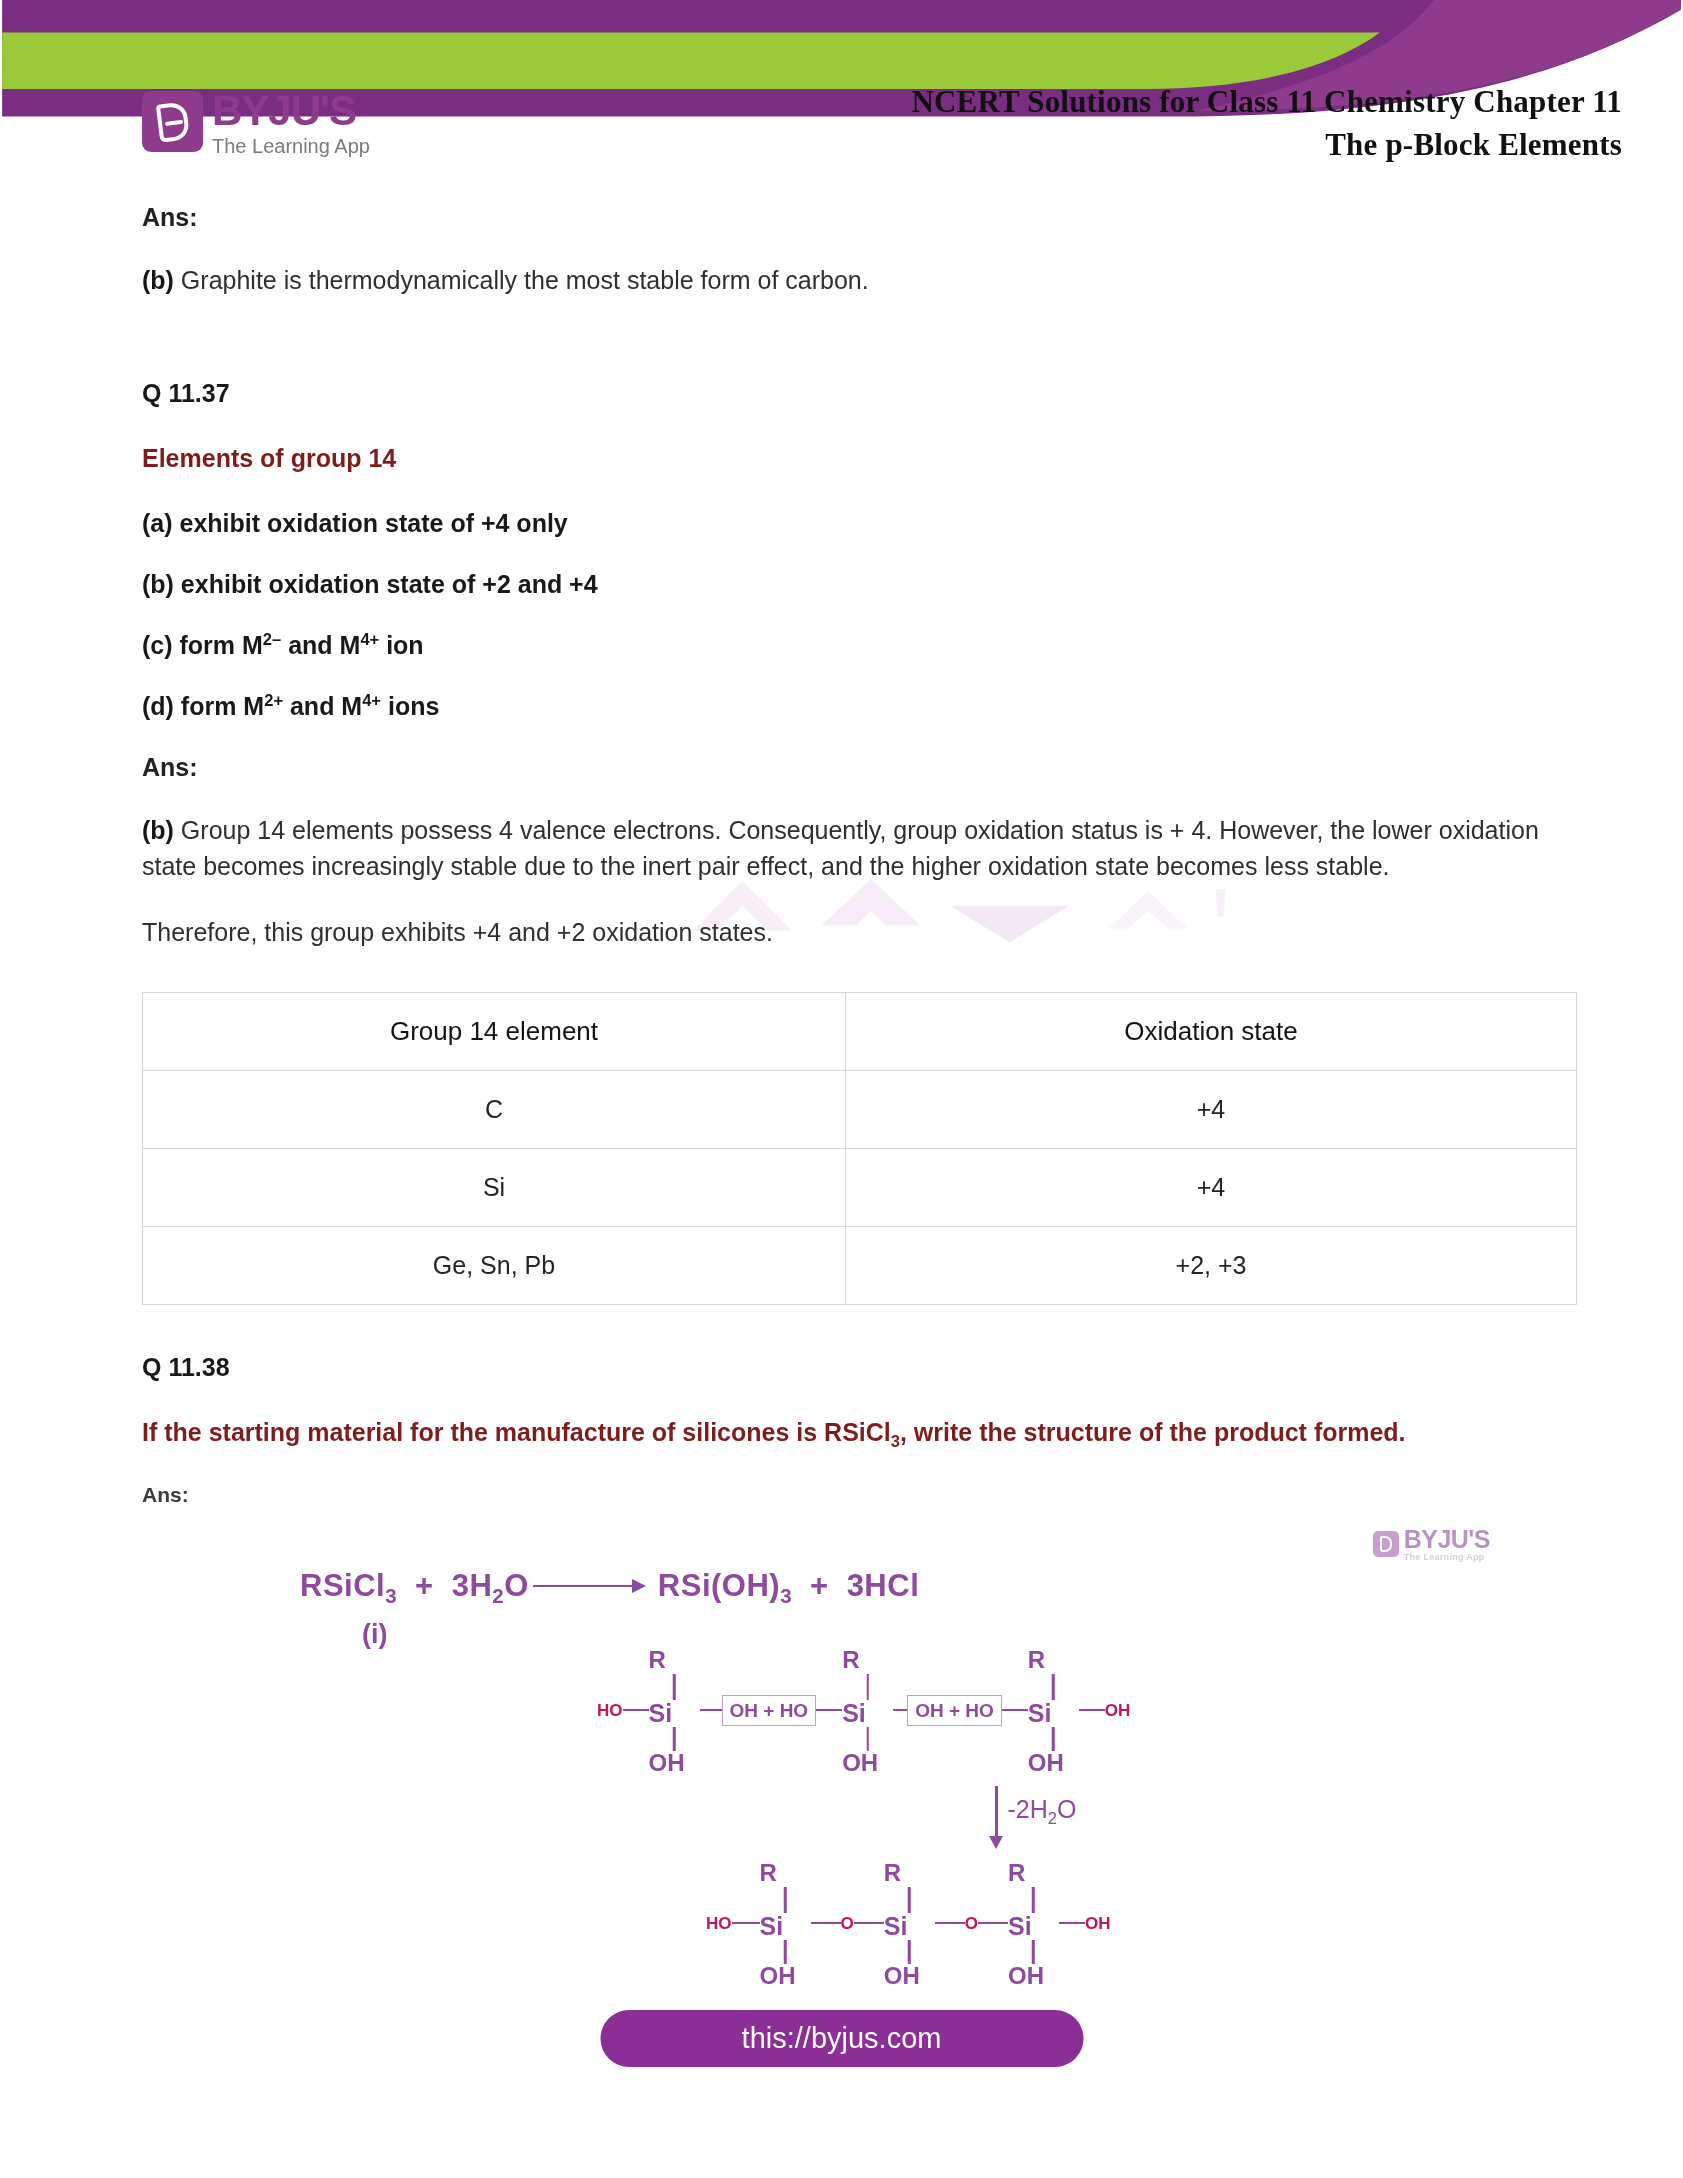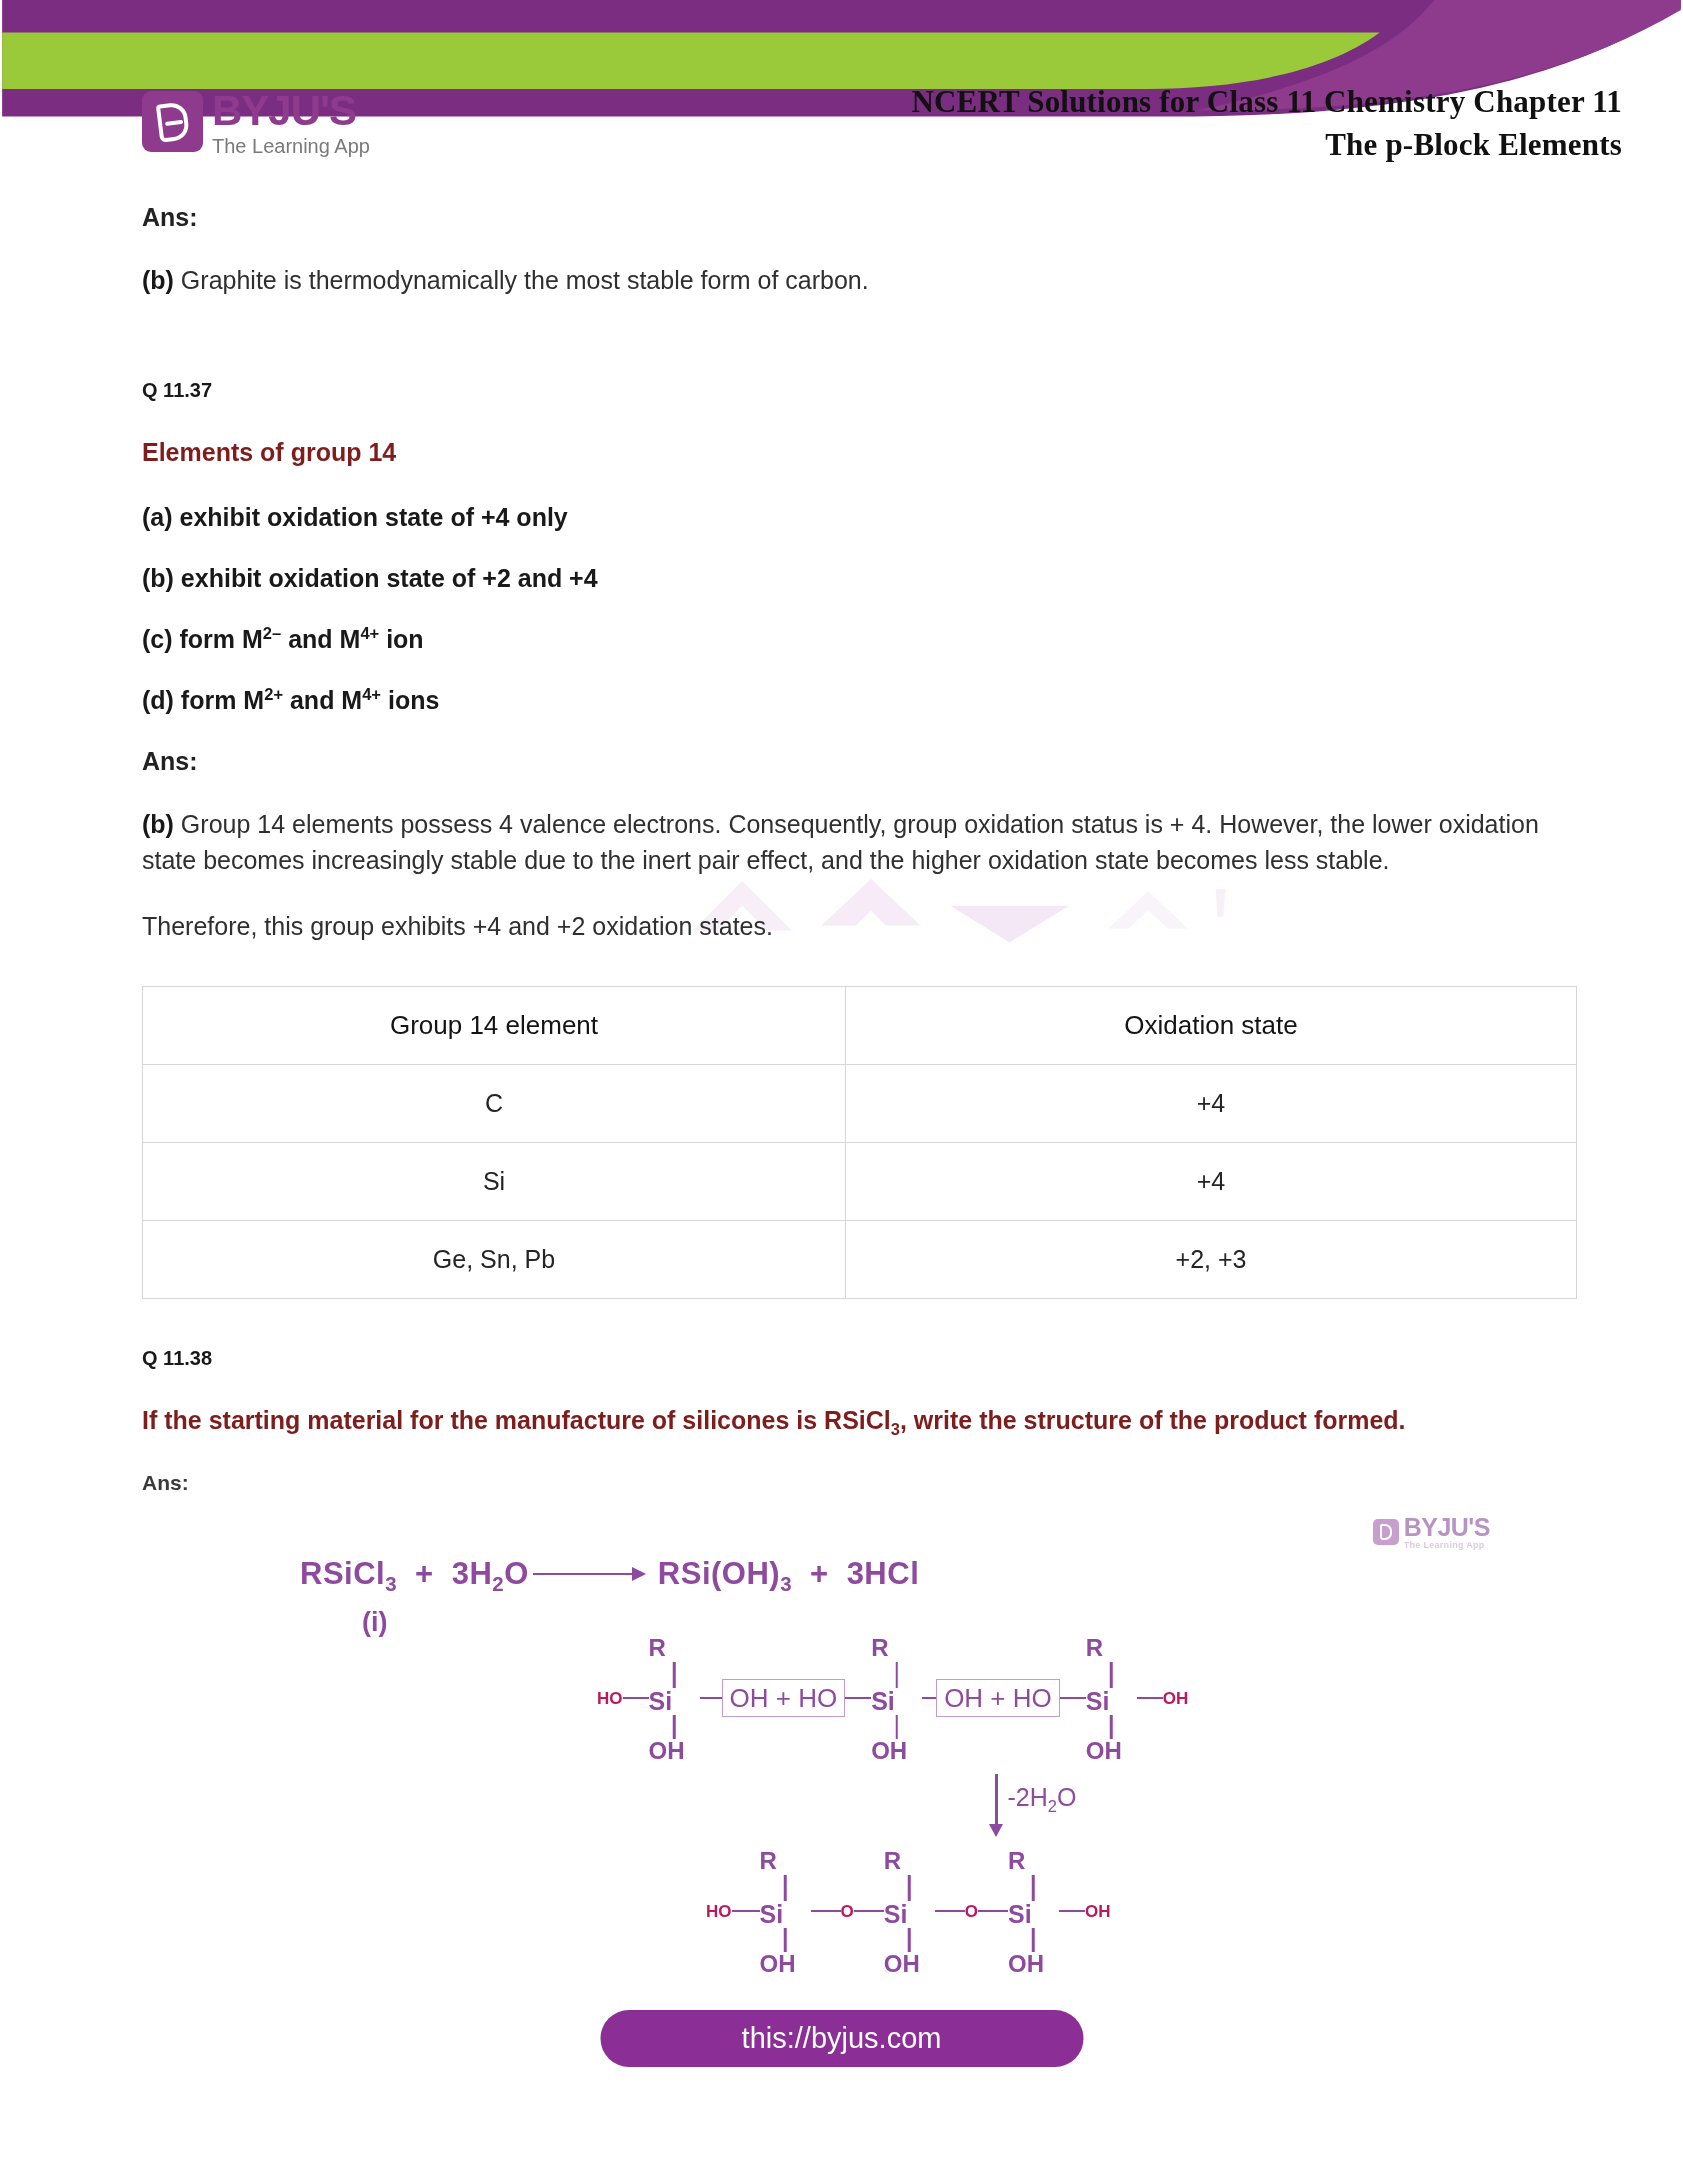--- a/index.html
+++ b/index.html
@@ -123,21 +123,21 @@
     font-size: 25px;
     line-height: 1.45;
     color: #2f2f2f;
     margin: 0 0 30px 0;
   }
   .para b { font-weight: bold; color: #181818; }
   .spacer-lg { height: 51px; }
 
   .q-num {
     font-weight: bold;
-    font-size: 20px;
+    font-size: 25px;
     color: #191919;
     margin: 0 0 32px 0;
   }
   .q-stem {
     font-weight: bold;
     font-size: 25px;
     color: #7f1d1d;
     margin: 0 0 32px 0;
     line-height: 1.45;
   }
@@ -325,22 +325,22 @@
   }
   .inline-row {
     display: flex;
     align-items: center;
     height: 129px;
   }
   .inline-row .atom { line-height: 129px; height: 129px; }
   .boxed {
     border: 1.5px solid #c49ad0;
     padding: 5px 7px;
-    font-size: 26px;
-    font-weight: normal;
+    font-size: 19px;
+    font-weight: bold;
     color: #8e4a9e;
     line-height: 1;
     white-space: nowrap;
   }
 
   
   .arrow-dn {
     position: absolute;
     left: 853px;
     top: 269px;

